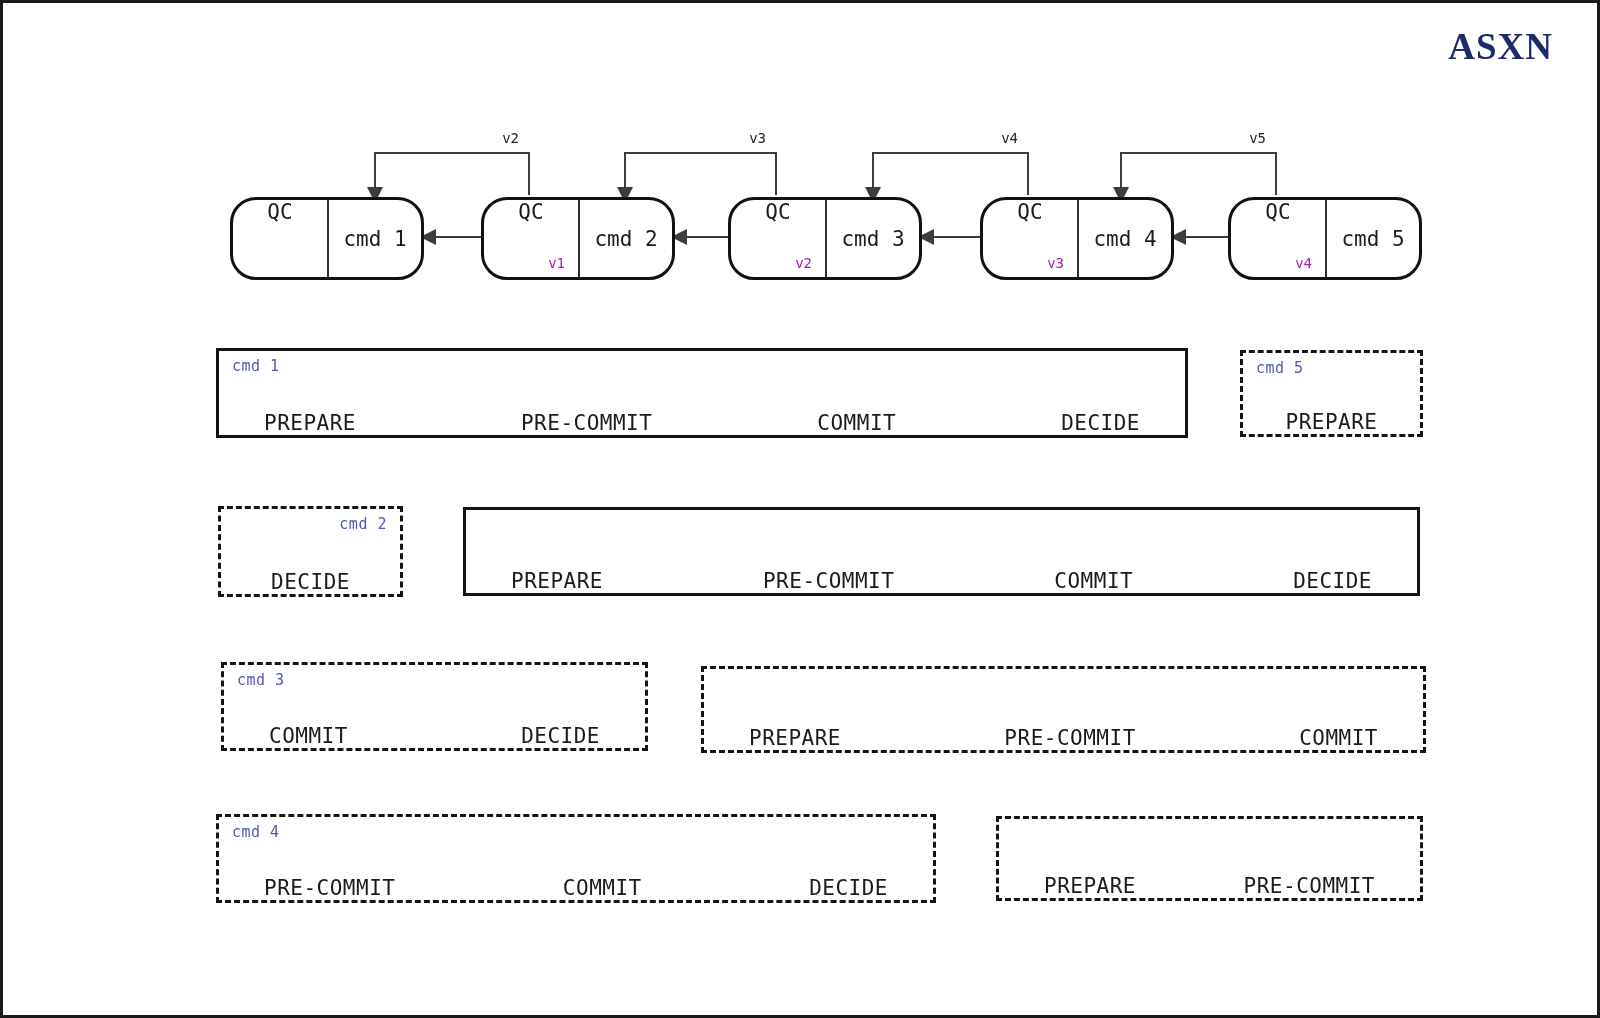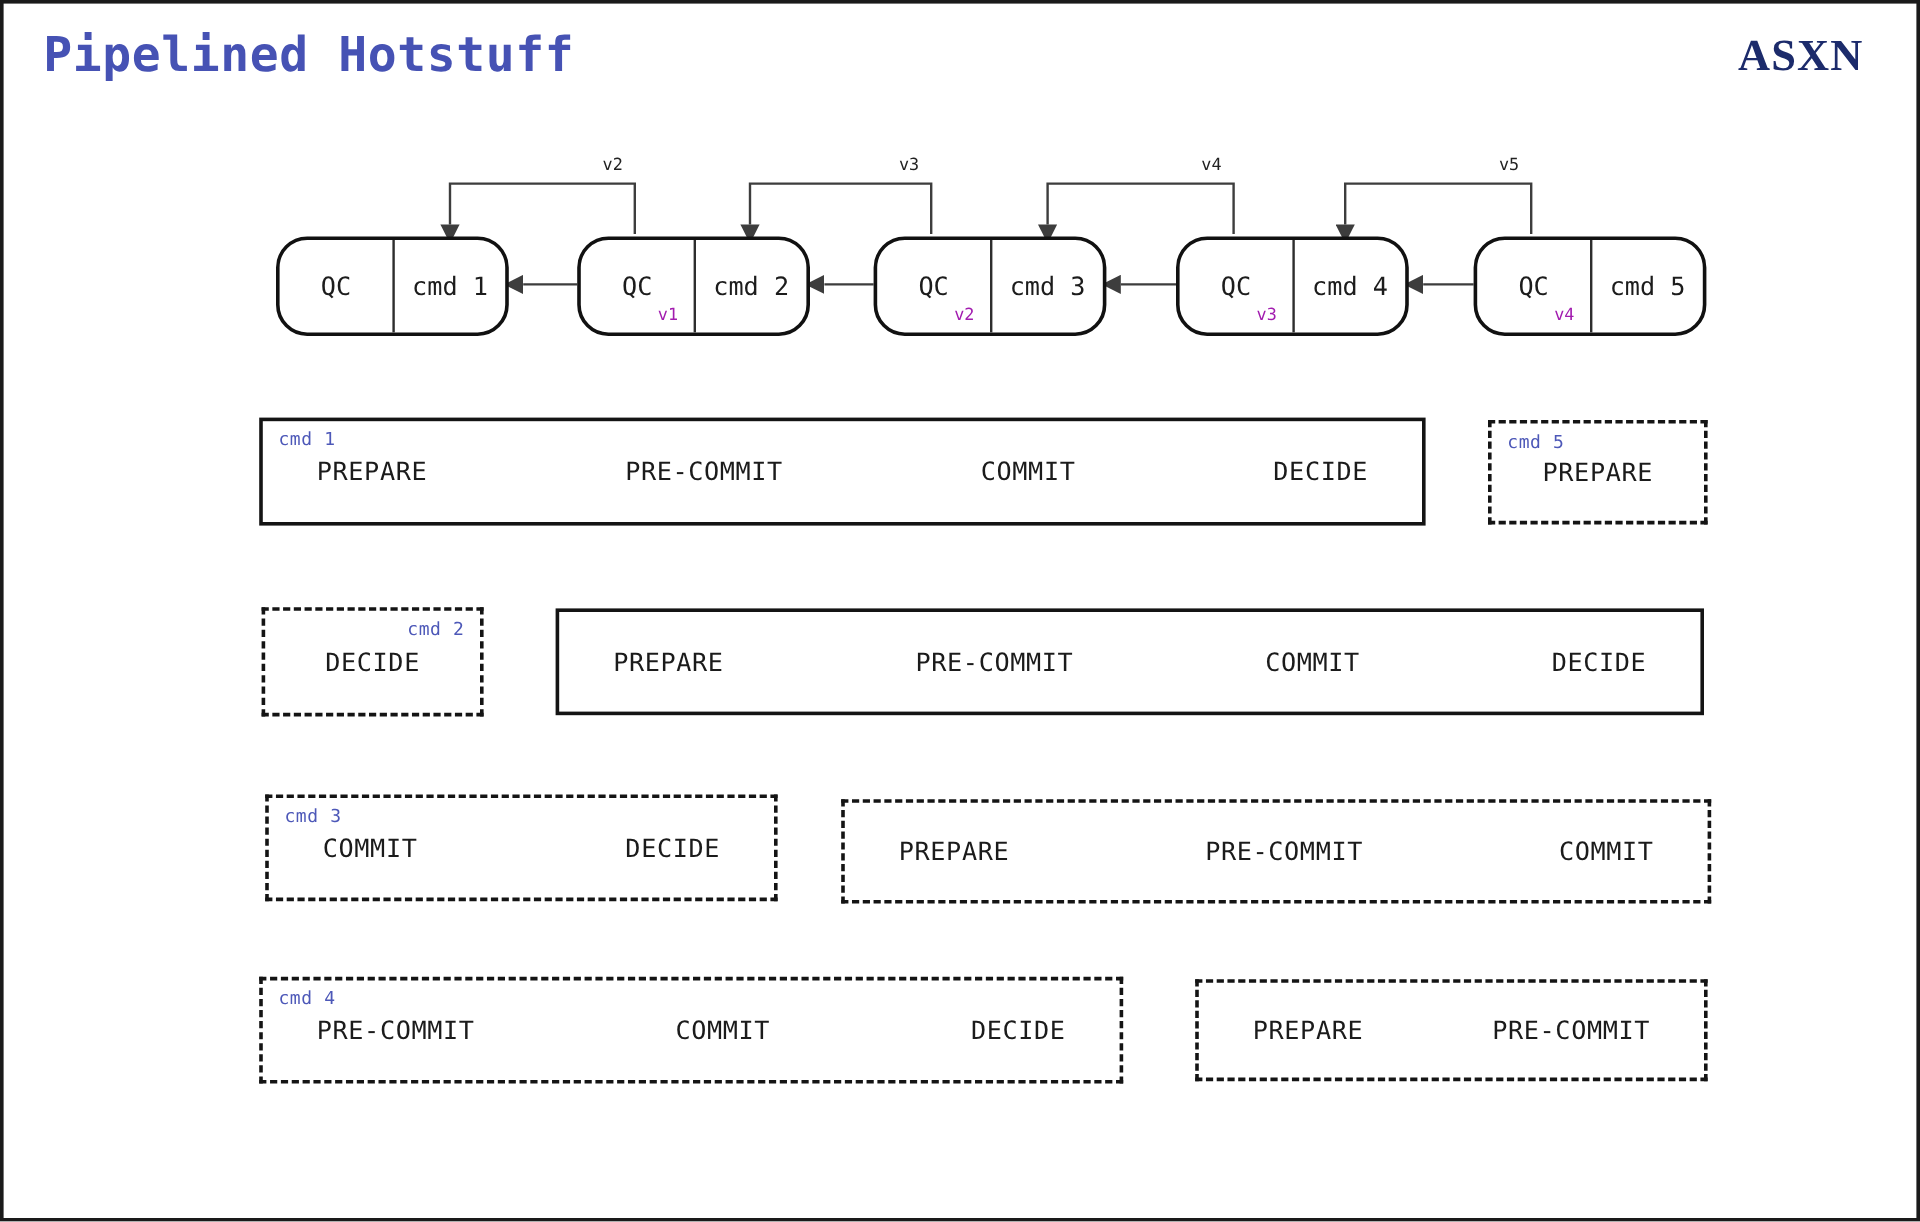--- a/index.html
+++ b/index.html
@@ -20,54 +20,53 @@
   }
   
   .chain-svg { position:absolute; left:0; top:0; width:1600px; height:320px; }
   .block {
     position:absolute; top:194px; width:194px; height:83px; box-sizing:border-box;
     border:3px solid #111; border-radius:26px; background:#fff;
     display:flex; z-index:2;
   }
   .qc-half {
     position:relative; width:94px; flex:0 0 94px; border-right:2px solid #2e2e2e;
-    display:flex; align-items:center; justify-content:center;
+    display:flex; align-items:flex-start; justify-content:center;
   }
   .cmd-half { position:relative; flex:1; display:flex; align-items:center; justify-content:center; }
   .block-text { font-size:21px; color:#1c1c1c; }
   .view-tag {
     position:absolute; right:13px; bottom:6px;
     font-size:14px; color:#a21caf;
   }
   .arc-label {
     position:absolute; top:127px; width:90px; text-align:right;
     font-size:14px; color:#222; z-index:3;
   }
   
   .pbox { position:absolute; box-sizing:border-box; background:#fff; }
   .pbox.solid  { border:3px solid #141414; }
   .pbox.dashed { border:3px dashed #141414; }
   .phases {
-    display:flex; justify-content:space-between; align-items:center;
+    display:flex; justify-content:space-between; align-items:flex-end;
     height:100%; padding:0 45px; box-sizing:border-box;
   }
   .phases.center { justify-content:center; padding:0; }
   .phase { font-size:21px; color:#1b1b1b; letter-spacing:0.5px; white-space:nowrap; }
   .cmd-label {
     position:absolute; top:6px; left:13px;
     font-size:15px; color:#4d58b8; letter-spacing:0.5px;
   }
   .cmd-label.right { left:auto; right:13px; }
 </style>
 </head>
 <body>
 
 <div class="page">
 
-  <h1 class="title">Pipelined Hotstuff</h1>
   <div class="logo">ASXN</div>
 
   <svg class="chain-svg" viewBox="0 0 1600 320" xmlns="http://www.w3.org/2000/svg">
     <defs>
       <marker id="arw" viewBox="0 0 8 8" refX="0" refY="4" markerWidth="8" markerHeight="8" orient="auto">
         <path d="M0,0 L8,4 L0,8 z" fill="#3d3d3d"></path>
       </marker>
     </defs>
     <g stroke="#3d3d3d" stroke-width="2" fill="none">
       <path d="M526,192 L526,150 L372,150 L372,184" marker-end="url(#arw)"></path>

